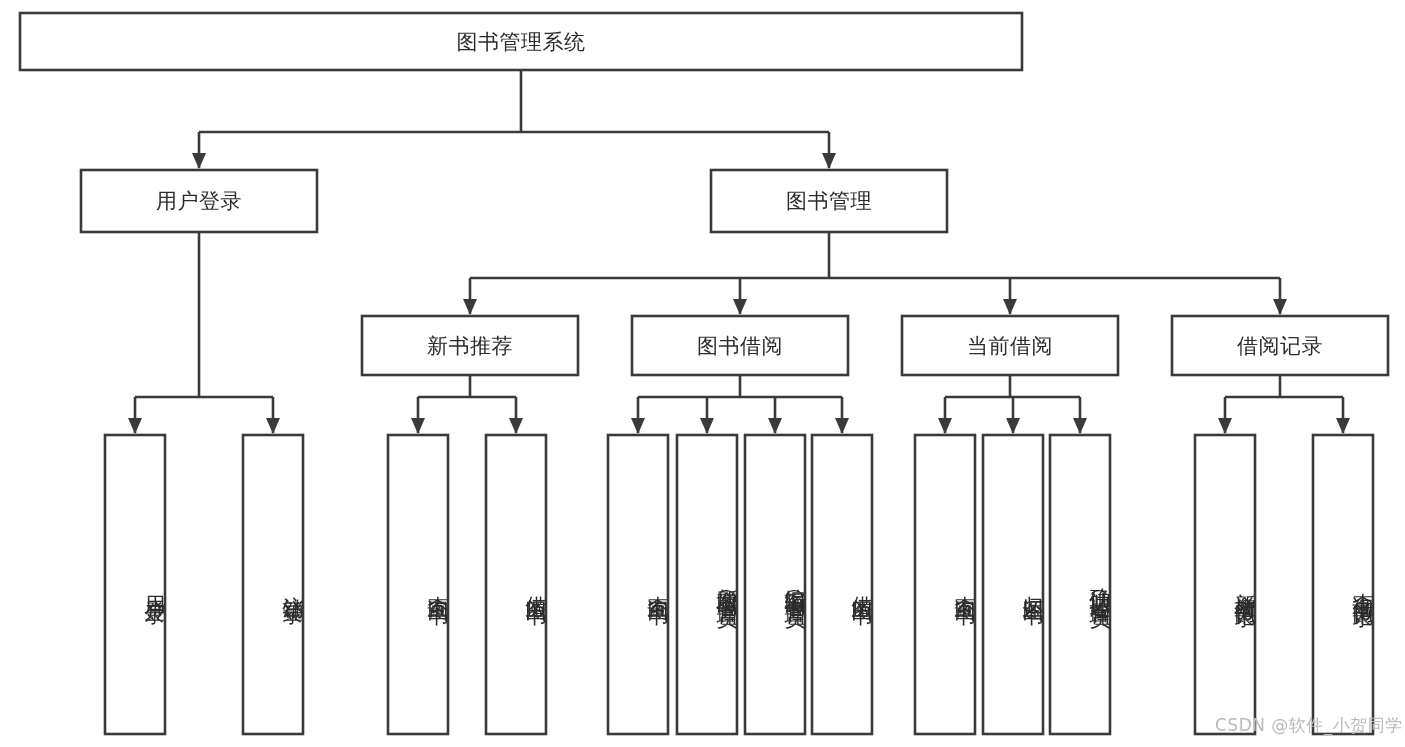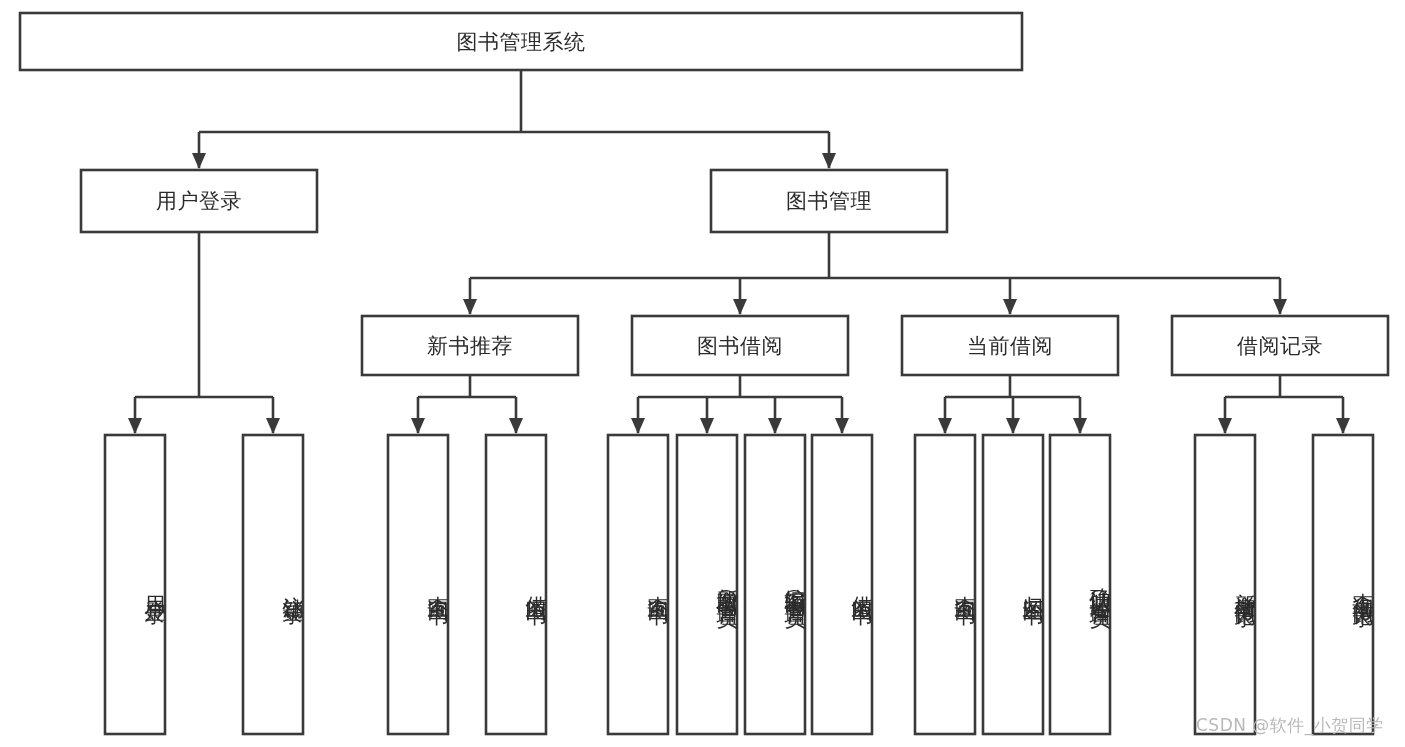--- a/index.html
+++ b/index.html
@@ -66,20 +66,21 @@
     justify-content: center;
     pointer-events: none;
   }
   .watermark {
     position: absolute;
     font-family: "DejaVu Sans", "Liberation Sans", sans-serif;
     font-size: 17px;
     color: #b9b9b9;
     white-space: nowrap;
     letter-spacing: 0.5px;
+    margin-left: 19px;
   }
 </style>
 </head>
 <body>
 
 <div id="diagram-root">
 
   <svg class="diagram-canvas" viewBox="0 0 1405 747">
     <g id="connector-layer">
         <g>

